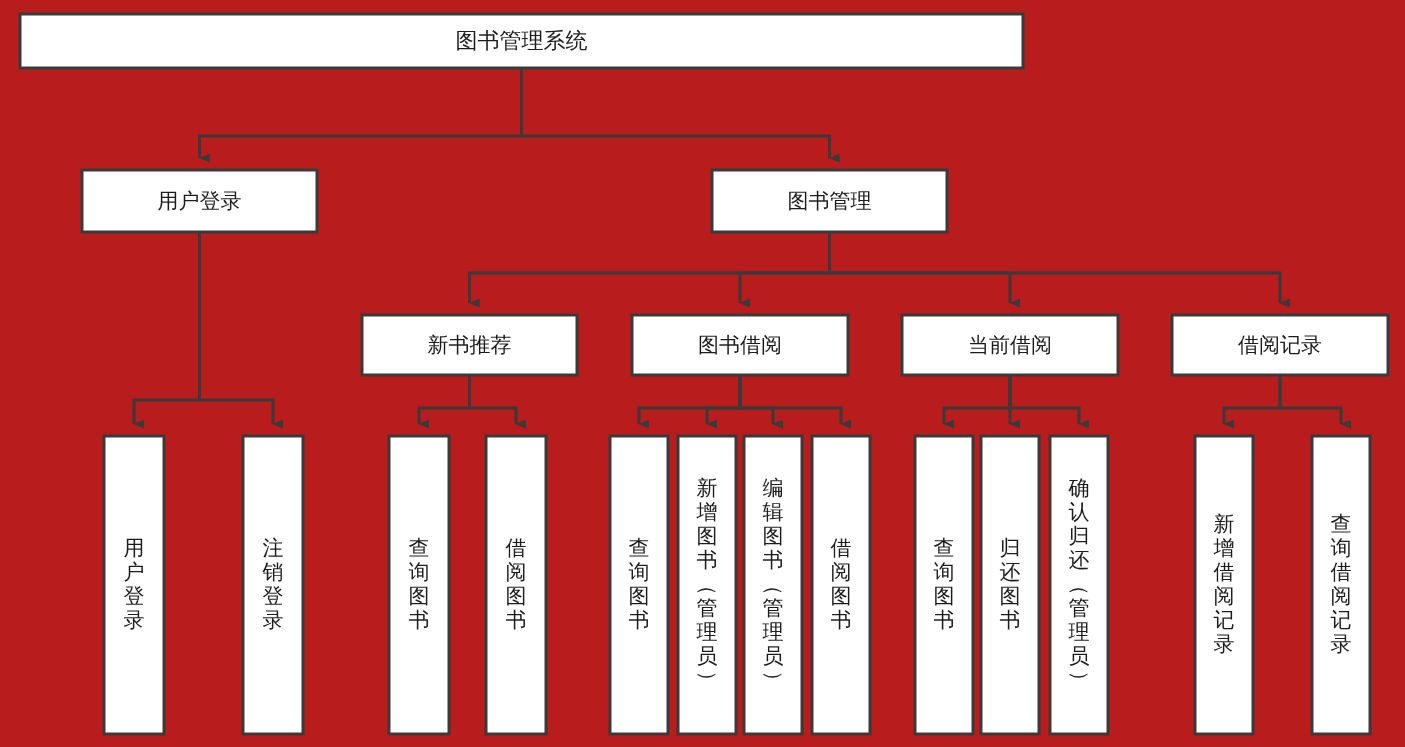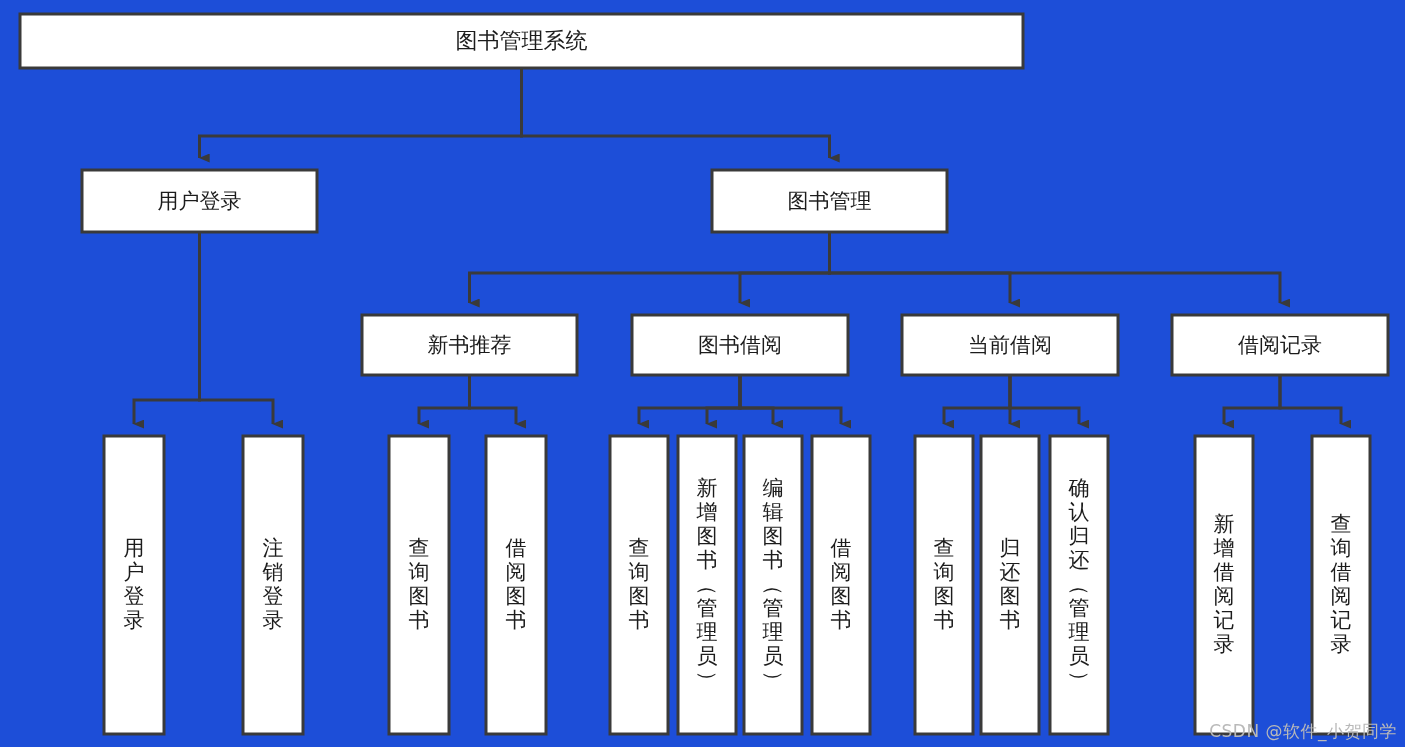--- a/index.html
+++ b/index.html
@@ -1,21 +1,21 @@
 <!DOCTYPE html>
 <html><head>
 <meta charset="utf-8">
 <title>图书管理系统 功能结构图</title>
 <style>
   html,body{margin:0;padding:0;background:#ffffff;}
   body{
     font-family:"Liberation Sans","DejaVu Sans",sans-serif;
     width:1405px;height:747px;overflow:hidden;position:relative;
   }
-  #diagram-root{position:relative;width:1405px;height:747px;background:#1d4ed8;}
+  #diagram-root{position:relative;width:1405px;height:747px;background:#b91c1c;}
   svg#tree-svg{position:absolute;left:0;top:0;width:1405px;height:747px;display:block;}
   .node-box{fill:#ffffff;stroke:#3a3a3a;stroke-width:3;}
   .node-box-leaf{fill:#ffffff;stroke:#3a3a3a;stroke-width:3;}
   .connector{stroke:#3a3a3a;stroke-width:3;fill:none;stroke-linecap:butt;}
   .node-label{
     font-family:"DejaVu Sans","Liberation Sans",sans-serif;
     font-size:21px;fill:#1c1c1c;dominant-baseline:middle;text-anchor:middle;
   }
   .node-label-root{
     font-family:"DejaVu Sans","Liberation Sans",sans-serif;
@@ -225,14 +225,13 @@
             <text x="1341" y="549" class="leaf-label-char">询</text>
             <text x="1341" y="573" class="leaf-label-char">借</text>
             <text x="1341" y="597" class="leaf-label-char">阅</text>
             <text x="1341" y="621" class="leaf-label-char">记</text>
             <text x="1341" y="645" class="leaf-label-char">录</text>
           </g>
         </g>
       </g>
   </svg>
 
-  <div class="watermark">CSDN @软件_小贺同学</div>
 </div>
 
 </body></html>

